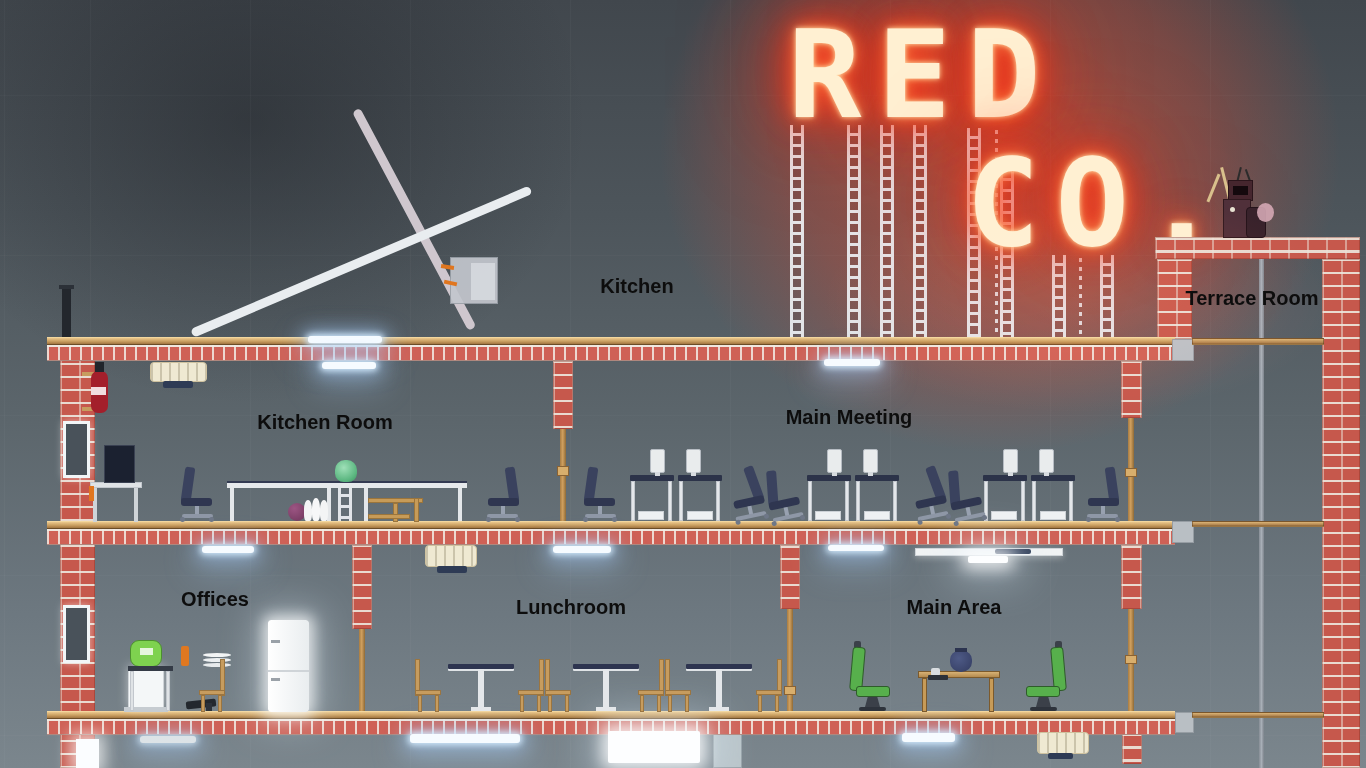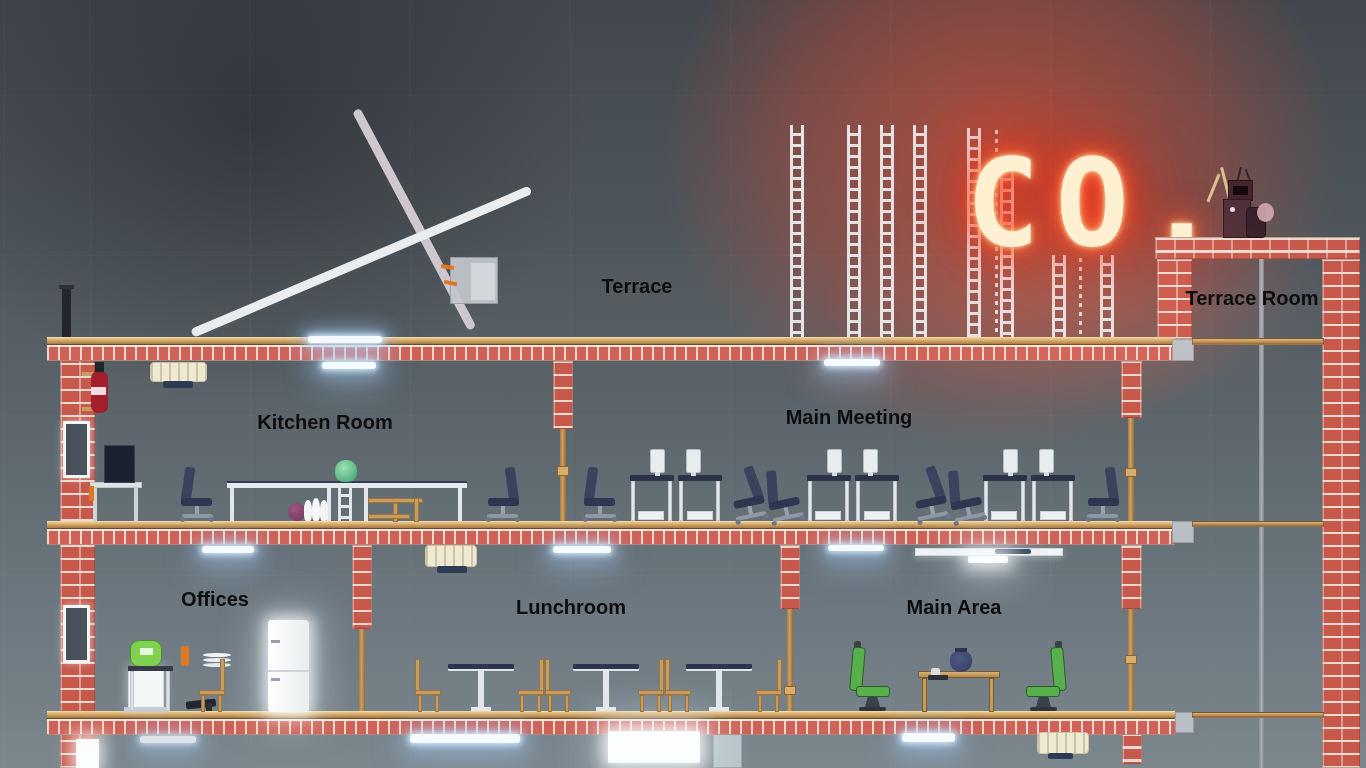--- a/index.html
+++ b/index.html
@@ -89,20 +89,21 @@
   .lbl{transform:translateX(-50%);white-space:nowrap;font-weight:bold;font-size:20px;color:#0d0d0d;z-index:60;}
 </style>
 </head>
 <body>
 
 <div class="scene">
   <div class="vignette"></div>
   <div class="red-glow"></div>
   <div class="grid"></div>
 
+  <div class="neon" style="left:788px;top:14px;">RED</div>
   <div class="neon" style="left:966px;top:142px;">CO.</div>
 
   <div class="ladder" style="left:790px;top:125px;height:212px;"></div>
   <div class="ladder" style="left:847px;top:125px;height:212px;"></div>
   <div class="ladder" style="left:880px;top:125px;height:212px;"></div>
   <div class="ladder" style="left:913px;top:125px;height:212px;"></div>
   <div class="ladder" style="left:967px;top:128px;height:209px;"></div>
   <div class="ladder" style="left:1000px;top:170px;height:167px;"></div>
   <div class="ladder" style="left:1052px;top:255px;height:82px;"></div>
   <div class="ladder" style="left:1100px;top:255px;height:82px;"></div>
@@ -420,21 +421,21 @@
 
   <div style="left:713px;top:733px;width:29px;height:35px;background:#b9c4c9;border:1px solid #98a3a9;z-index:11;"></div>
   <div style="left:76px;top:739px;width:23px;height:29px;background:#fbfdff;box-shadow:0 0 16px 6px rgba(255,255,255,.7);z-index:20;"></div>
   <div class="tube" style="left:140px;top:736px;width:56px;opacity:.8;"></div>
   <div class="tube" style="left:410px;top:734px;width:110px;height:9px;"></div>
   <div class="glowbox" style="left:608px;top:731px;width:92px;height:32px;"></div>
   <div class="tube" style="left:902px;top:733px;width:53px;height:9px;"></div>
   <div class="rad" style="left:1037px;top:732px;width:52px;height:22px;"></div>
   <div class="radbox" style="left:1048px;top:753px;width:25px;height:6px;"></div>
 
-  <div class="lbl" style="left:637px;top:275px;">Terrace</div>
+  <div class="lbl" style="left:637px;top:275px;">Kitchen</div>
   <div class="lbl" style="left:1252px;top:287px;">Terrace Room</div>
   <div class="lbl" style="left:325px;top:411px;">Kitchen Room</div>
   <div class="lbl" style="left:849px;top:406px;">Main Meeting</div>
   <div class="lbl" style="left:215px;top:588px;">Offices</div>
   <div class="lbl" style="left:571px;top:596px;">Lunchroom</div>
   <div class="lbl" style="left:954px;top:596px;">Main Area</div>
 
   <div class="red-glow2"></div>
 </div>
 

